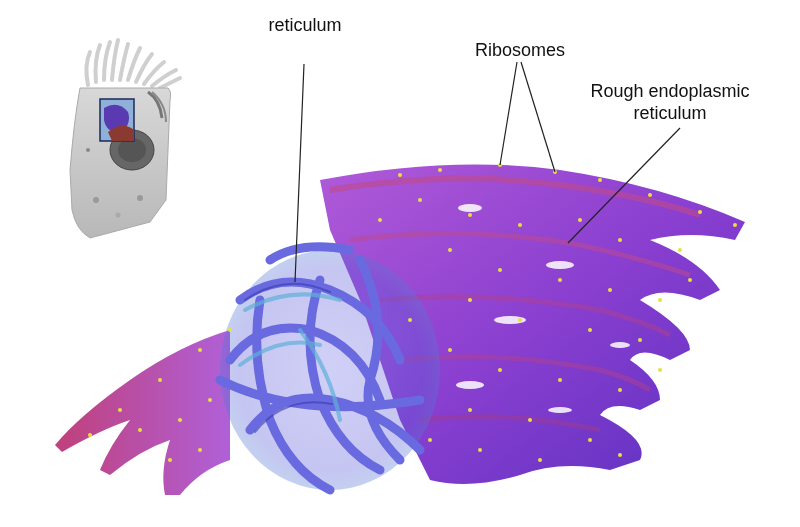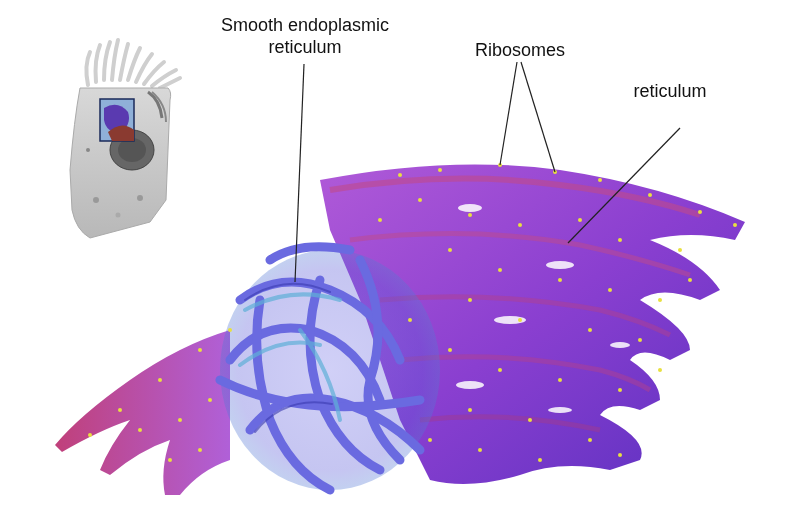--- a/index.html
+++ b/index.html
@@ -154,23 +154,23 @@
 
   <g stroke="#222" stroke-width="1.2">
     <line x1="304" y1="64" x2="295" y2="282"></line>
     <line x1="517" y1="62" x2="500" y2="165"></line>
     <line x1="521" y1="62" x2="555" y2="172"></line>
     <line x1="680" y1="128" x2="568" y2="243"></line>
   </g>
 </svg>
 
 <div class="label" style="left:200px; top:14px; width:210px;">
-  <div>Smooth endoplasmic</div>
   <div>reticulum</div>
 </div>
 
 <div class="label" style="left:470px; top:39px; width:100px;">
   <div>Ribosomes</div>
 </div>
 
 <div class="label" style="left:565px; top:80px; width:210px;">
+  <div>Rough endoplasmic</div>
   <div>reticulum</div>
 </div>
 
 </body></html>

